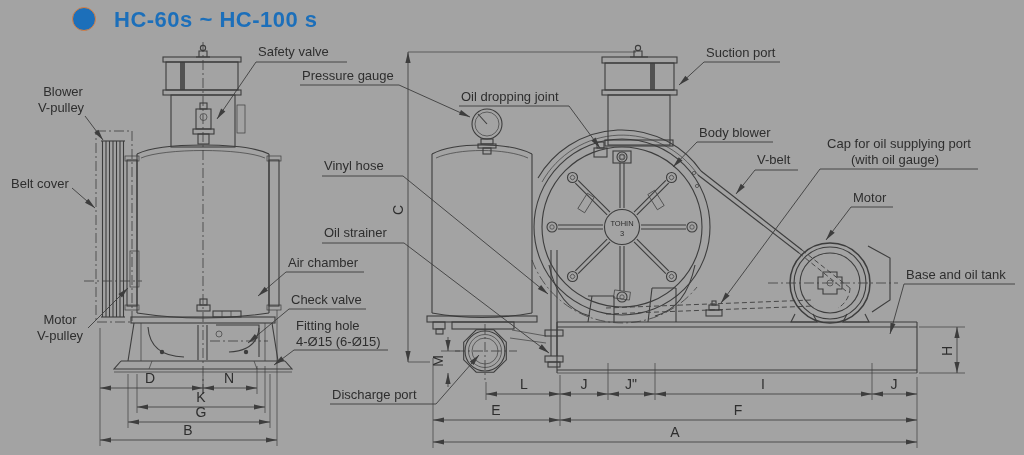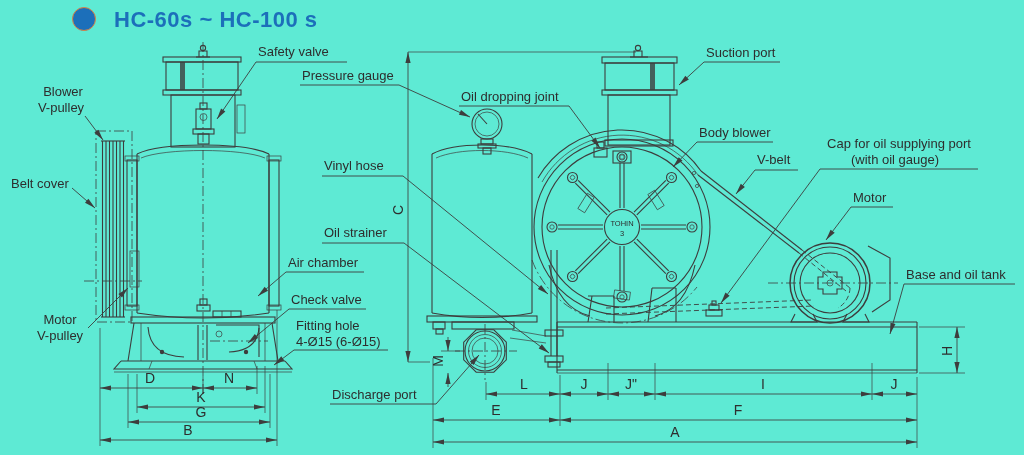--- a/index.html
+++ b/index.html
@@ -1,16 +1,16 @@
 <!DOCTYPE html>
 <html><head>
 <meta charset="utf-8">
 <style>
   html,body{margin:0;padding:0;background:#ffffff;}
-  .page{position:relative;width:1024px;height:455px;background:#5eead4;overflow:hidden;
+  .page{position:relative;width:1024px;height:455px;background:#a3a3a3;overflow:hidden;
         font-family:"Liberation Sans", sans-serif;}
   svg{display:block;}
   .s{stroke:#3d3d3d;stroke-width:1.1;fill:none;}
   .s2{stroke:#3d3d3d;stroke-width:1.5;fill:none;}
   .thin{stroke:#3d3d3d;stroke-width:0.7;fill:none;}
   .cl{stroke:#3d3d3d;stroke-width:0.8;fill:none;stroke-dasharray:10 3 2 3;}
   .dash{stroke:#3d3d3d;stroke-width:0.9;fill:none;stroke-dasharray:5 3;}
   .dim{stroke:#3d3d3d;stroke-width:0.85;fill:none;}
   .ext{stroke:#3d3d3d;stroke-width:0.7;fill:none;}
   .ldr{stroke:#3d3d3d;stroke-width:0.9;fill:none;}

